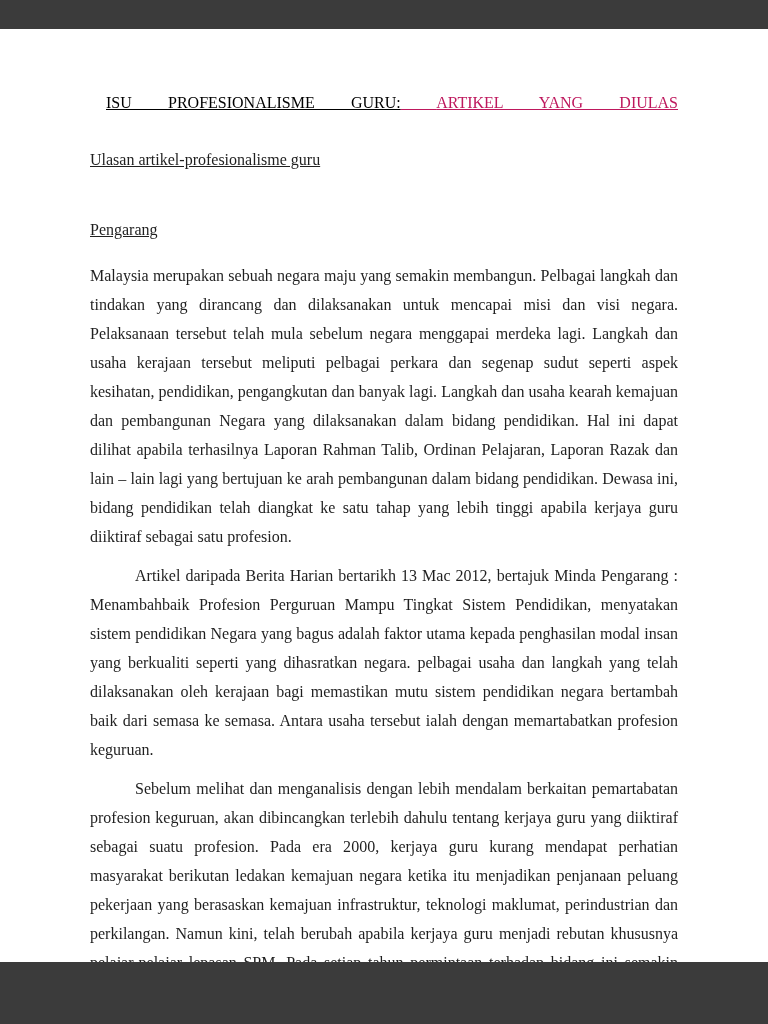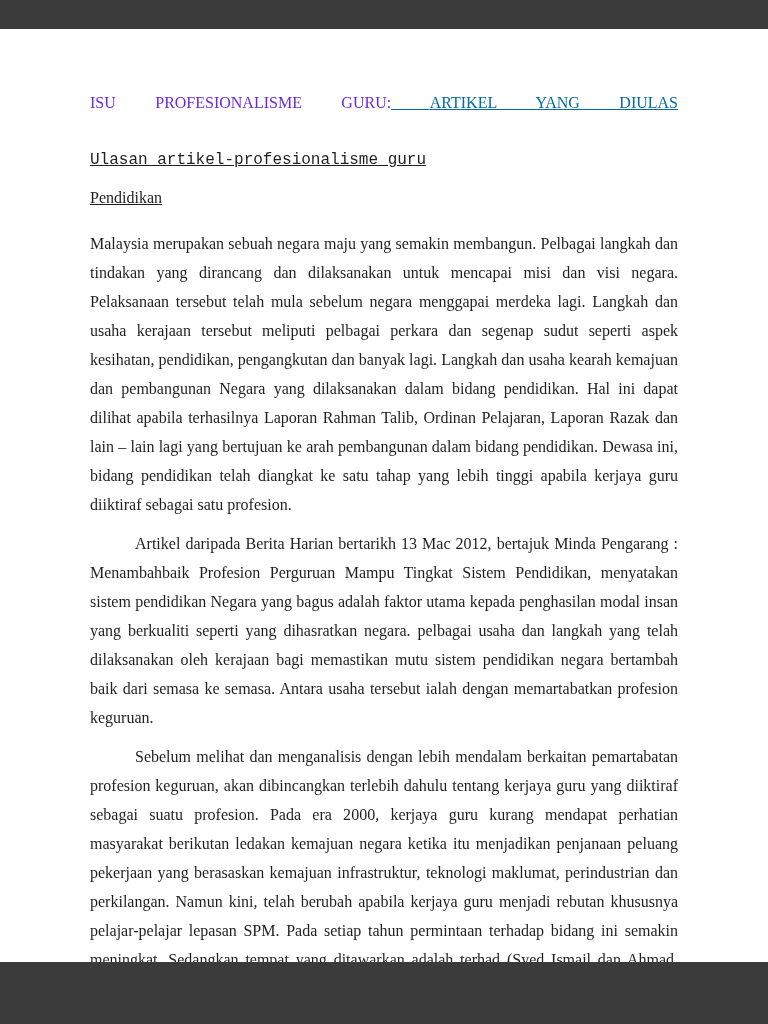--- a/index.html
+++ b/index.html
@@ -40,34 +40,35 @@
   .doc-title {
     margin: 0 0 37px 0;
     font-size: 16px;
     font-weight: normal;
     line-height: 20px;
     text-align: justify;
     text-align-last: justify;
     white-space: normal;
   }
   .title-plain {
-    color: #6d28d9;
+    color: #000000;
+    text-decoration: underline;
+    margin-left: 16px;
   }
   .title-sep,
   .title-link {
-    color: #0369a1;
+    color: #be185d;
     text-decoration: underline;
   }
   .doc-subtitle {
-    margin: 0 0 18px 0;
+    margin: 0 0 50px 0;
     font-size: 16px;
     font-weight: normal;
     line-height: 20px;
     text-decoration: underline;
-    font-family: Liberation Mono, monospace;
   }
   .doc-heading {
     margin: 0 0 21px 0;
     font-size: 16px;
     font-weight: normal;
     line-height: 20px;
     text-decoration: underline;
   }
   .doc-paragraph {
     margin: 1px 0 10px 0;
@@ -84,21 +85,21 @@
 <div class="viewer">
 
   <div class="chrome-bar top"></div>
 
   <div class="doc-page">
 
     <h1 class="doc-title"><span class="title-plain">ISU PROFESIONALISME GURU:</span><span class="title-sep"> </span><a class="title-link" href="#">ARTIKEL YANG DIULAS</a></h1>
 
     <h2 class="doc-subtitle">Ulasan artikel-profesionalisme guru</h2>
 
-    <h3 class="doc-heading">Pendidikan</h3>
+    <h3 class="doc-heading">Pengarang</h3>
 
     <p class="doc-paragraph">Malaysia merupakan sebuah negara maju yang semakin membangun. Pelbagai langkah dan tindakan yang dirancang dan dilaksanakan untuk mencapai misi dan visi negara. Pelaksanaan tersebut telah mula sebelum negara menggapai merdeka lagi. Langkah dan usaha kerajaan tersebut meliputi pelbagai perkara dan segenap sudut seperti aspek kesihatan, pendidikan, pengangkutan dan banyak lagi. Langkah dan usaha kearah kemajuan dan pembangunan Negara yang dilaksanakan dalam bidang pendidikan. Hal ini dapat dilihat apabila terhasilnya Laporan Rahman Talib, Ordinan Pelajaran, Laporan Razak dan lain – lain lagi yang bertujuan ke arah pembangunan dalam bidang pendidikan. Dewasa ini, bidang pendidikan telah diangkat ke satu tahap yang lebih tinggi apabila kerjaya guru diiktiraf sebagai satu profesion.</p>
 
     <p class="doc-paragraph indented">Artikel daripada Berita Harian bertarikh 13 Mac 2012, bertajuk Minda Pengarang : Menambahbaik Profesion Perguruan Mampu Tingkat Sistem Pendidikan, menyatakan sistem pendidikan Negara yang bagus adalah faktor utama kepada penghasilan modal insan yang berkualiti seperti yang dihasratkan negara. pelbagai usaha dan langkah yang telah dilaksanakan oleh kerajaan bagi memastikan mutu sistem pendidikan negara bertambah baik dari semasa ke semasa. Antara usaha tersebut ialah dengan memartabatkan profesion keguruan.</p>
 
     <p class="doc-paragraph indented">Sebelum melihat dan menganalisis dengan lebih mendalam berkaitan pemartabatan profesion keguruan, akan dibincangkan terlebih dahulu tentang kerjaya guru yang diiktiraf sebagai suatu profesion. Pada era 2000, kerjaya guru kurang mendapat perhatian masyarakat berikutan ledakan kemajuan negara ketika itu menjadikan penjanaan peluang pekerjaan yang berasaskan kemajuan infrastruktur, teknologi maklumat, perindustrian dan perkilangan. Namun kini, telah berubah apabila kerjaya guru menjadi rebutan khususnya pelajar-pelajar lepasan SPM. Pada setiap tahun permintaan terhadap bidang ini semakin meningkat. Sedangkan tempat yang ditawarkan adalah terhad (Syed Ismail dan Ahmad, 2012). Hal ini ekoran kesukaran para lulusan universiti mendapat pekerjaan yang sesuai dengan kelulusan mereka. Bagi memastikan</p>
 
   </div>
 
   <div class="chrome-bar bottom"></div>

